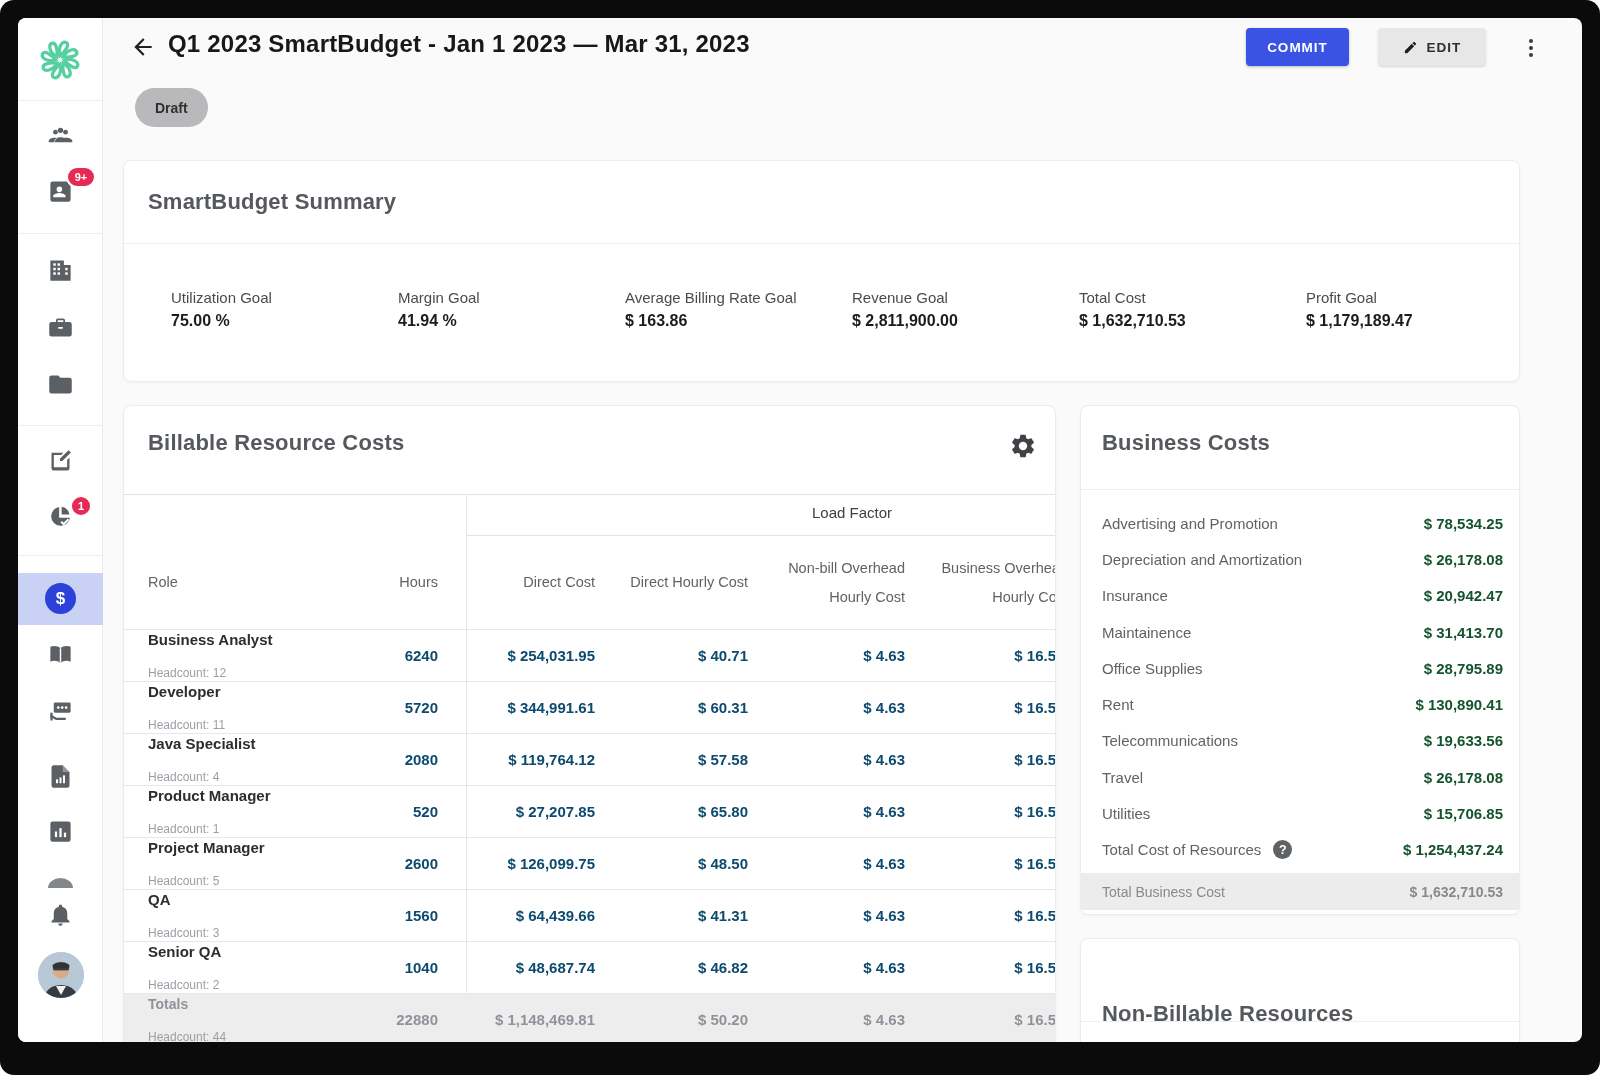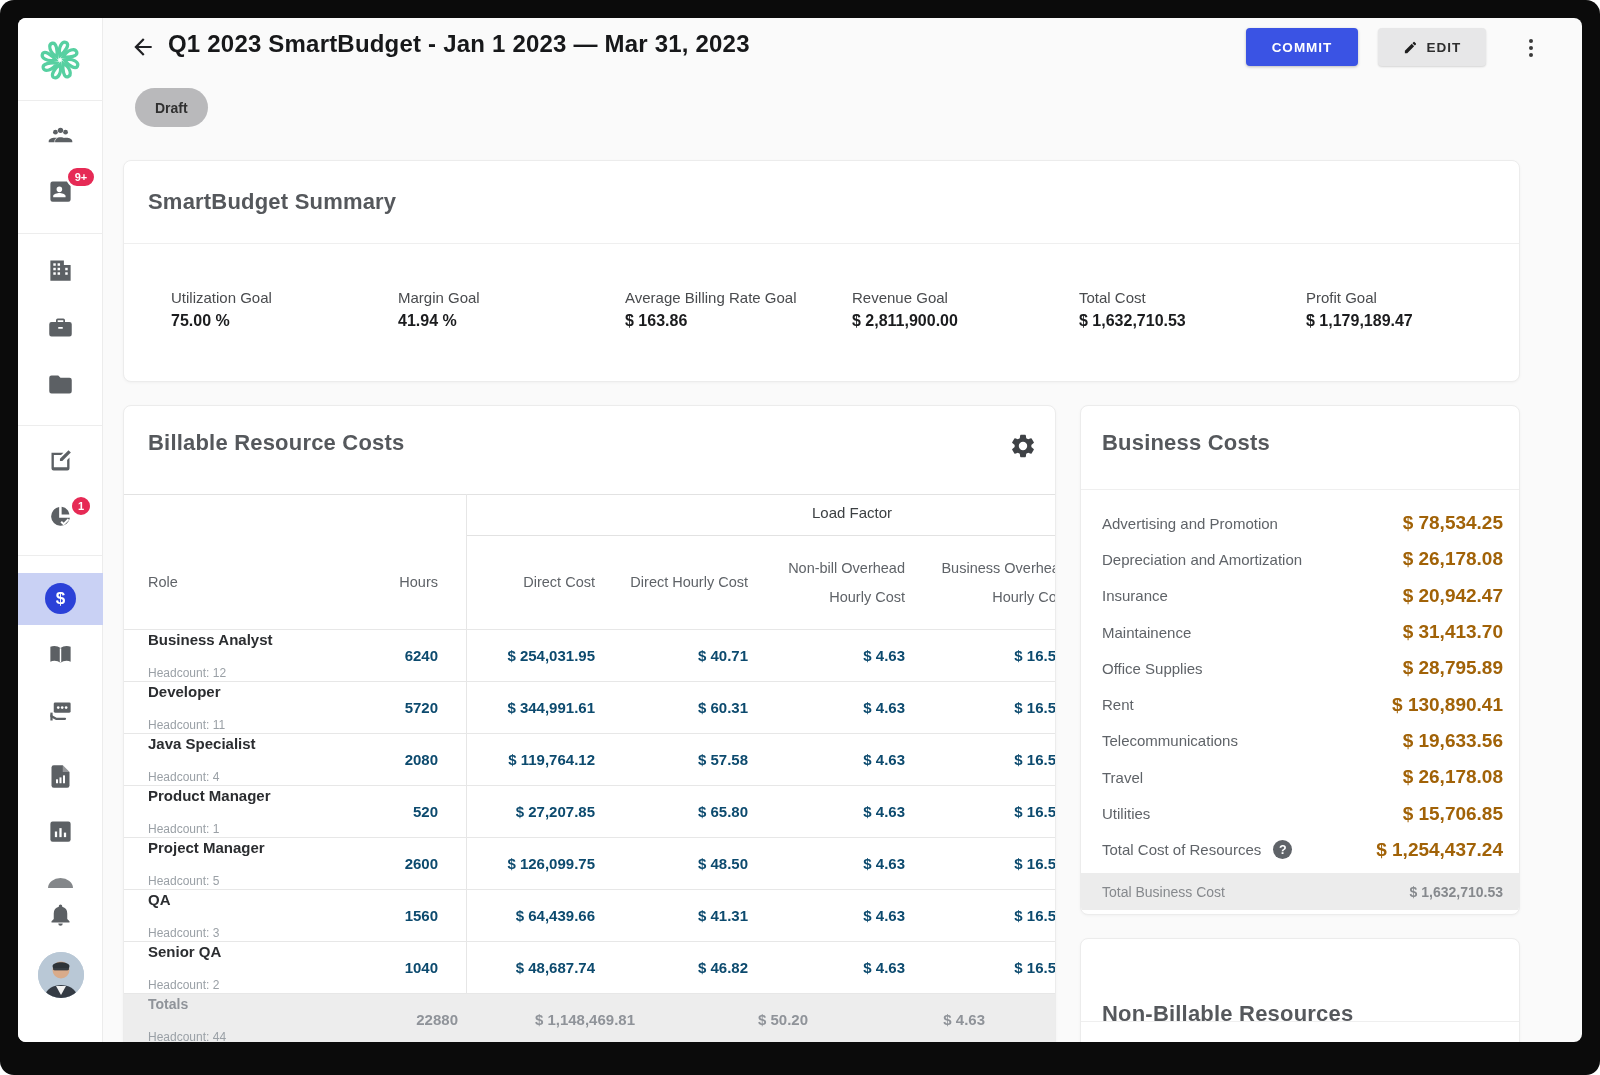--- a/index.html
+++ b/index.html
@@ -33,21 +33,21 @@
   .back-btn { position:absolute; left:112px; top:16px; width:26px; height:26px; color:#202124; cursor:pointer; }
   .back-btn svg { width:100%; height:100%; fill:currentColor; }
   .page-title { position:absolute; left:150px; top:12px; font-size:24px; font-weight:700;
                 color:#17181a; letter-spacing:.2px; }
   .chip { position:absolute; left:117px; top:70px; height:39px; padding:0 20px; border-radius:20px;
           background:#b9b9bb; color:#303030; font-size:14px; font-weight:700;
           display:flex; align-items:center; }
   .btn { position:absolute; top:10px; height:38px; border:none; border-radius:4px; font-size:13.5px;
          font-weight:700; letter-spacing:1px; cursor:pointer; display:flex; align-items:center;
          justify-content:center; gap:9px; font-family:"Liberation Sans", sans-serif; }
-  .btn-commit { left:1228px; width:112px; background:#3a53e4; color:#fff;
+  .btn-commit { left:1228px; width:103px; background:#3a53e4; color:#fff;
                 box-shadow:0 1px 3px rgba(0,0,0,.25); }
   .btn-edit   { left:1360px; width:108px; background:#e7e7e8; color:#2e2e2e;
                 box-shadow:0 1px 2px rgba(0,0,0,.15); }
   .btn-edit svg { width:15px; height:15px; fill:#1f1f1f; }
   .kebab { position:absolute; left:1502px; top:18px; width:22px; height:24px; cursor:pointer;
            display:flex; flex-direction:column; align-items:center; justify-content:center; gap:3px; }
   .kebab i { width:4px; height:4px; border-radius:50%; background:#3a3a3a; }
 
   
   .card { position:absolute; background:#fff; border:1px solid #ececec; border-radius:8px;
@@ -78,33 +78,33 @@
          font-size:14.5px; color:#5f6368; line-height:29px; }
   .hdr .c-role { padding-left:24px; }
   .c-num { text-align:right; padding-right:2px; }
   .c-bo-val { text-align:right; padding-right:14px; }
   .rows { position:absolute; left:0; top:223px; }
   .row { height:52px; align-items:center; border-top:1px solid #e7e7e7; }
   .row .c-role { padding-left:24px; }
   .r-name { font-size:15px; font-weight:700; color:#2b2d30; }
   .r-sub  { font-size:12px; color:#9aa0a6; margin-top:18px; }
   .r-val  { font-size:15px; font-weight:600; color:#0c4a6e; }
-  .row.totals { background:#ededed;gap:20px; }
+  .row.totals { background:#ededed; }
   .row.totals .r-name, .row.totals .r-val { color:#8f9399; font-weight:600; }
   .row.totals .r-name { font-size:14px; }
   .row.totals .r-sub { color:#9aa0a6; }
 
   
   .bizcosts { left:1062px; top:387px; width:440px; height:510px; overflow:hidden; }
   .bizcosts .card-title { position:absolute; left:21px; top:24px;text-align:right; }
   .biz-items { position:absolute; left:0; top:99px; width:440px; }
   .biz-row { height:36.3px; display:flex; align-items:center; justify-content:space-between;
              padding:0 18px 0 21px; }
   .biz-label { font-size:15px; color:#5f6368; display:flex; align-items:center; gap:12px; }
-  .biz-value { font-size:19px; font-weight:600; color:#a16207; }
+  .biz-value { font-size:15px; font-weight:600; color:#14532d; }
   .help { width:19px; height:19px; border-radius:50%; background:#5f6368; color:#fff; font-size:12.5px;
           font-weight:700; display:inline-flex; align-items:center; justify-content:center; cursor:pointer; }
   .biz-total { position:absolute; left:0; top:467px; width:440px; height:37px; background:#ececec;
                display:flex; align-items:center; justify-content:space-between; padding:0 18px 0 21px; }
   .biz-total .t-label { font-size:14px; color:#86898d; }
   .biz-total .t-value { font-size:14px; color:#86898d; font-weight:600; }
 
   
   .nonbill { left:1062px; top:920px; width:440px; height:140px; overflow:hidden; }
   .nonbill .card-title { position:absolute; left:21px; top:26px;margin-top:36px; }

